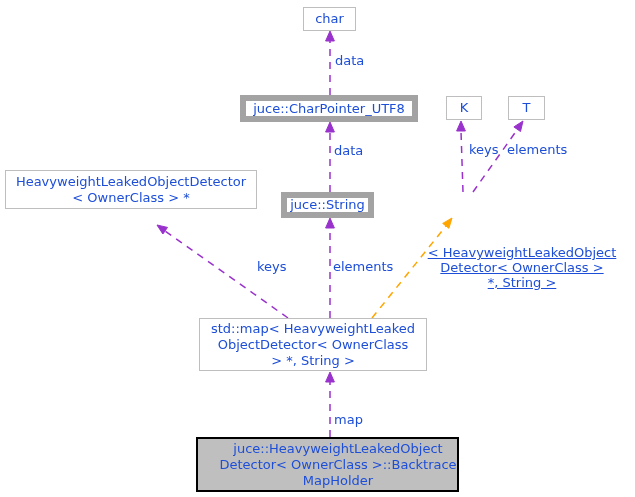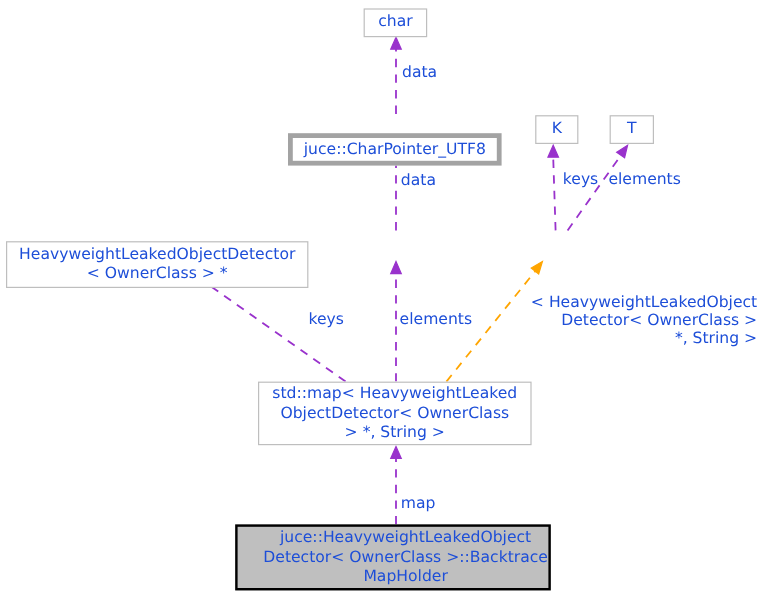--- a/index.html
+++ b/index.html
@@ -20,35 +20,34 @@
     align-items: center;
     justify-content: center;
     text-align: center;
     background: #ffffff;
     border: 1px solid #bebebe;
     line-height: 16px;
     white-space: pre-line;
     cursor: default;
   }
   .node.doc {
-    border: 4px solid #a3a3a3;
+    border: 6px solid #a3a3a3;
     cursor: pointer;
-    margin-top: 16px;
   }
   .node.main {
     border: 2px solid #000000;
     background: #bfbfbf;
     padding-left: 21px;
   }
   .edge-label {
     position: absolute;
     line-height: 15px;
     white-space: pre-line;
   }
-  .edge-label.centered { text-align: right; }
+  .edge-label.centered { text-align: center; text-decoration: underline; }
   svg.edges {
     position: absolute;
     left: 0; top: 0;
     pointer-events: none;
   }
   .pe line { stroke: #9932cc; stroke-width: 1.5; stroke-dasharray: 7,6; fill: none; }
   .pe polygon { fill: #9932cc; stroke: #9932cc; }
   .oe line { stroke: #ffa500; stroke-width: 1.5; stroke-dasharray: 7,6; fill: none; }
   .oe polygon { fill: #ffa500; stroke: #ffa500; }
 </style>
@@ -93,26 +92,27 @@
   </svg>
 
   <div class="node" style="left:303px; top:7px; width:53px; height:24px;">char</div>
 
   <div class="node doc" style="left:240px; top:95px; width:178px; height:27px;">juce::CharPointer_UTF8</div>
 
   <div class="node" style="left:446px; top:96px; width:36px; height:24px;">K</div>
 
   <div class="node" style="left:508px; top:96px; width:37px; height:24px;">T</div>
 
-  <div class="node" style="left:5px; top:201px; width:252px; height:39px;">HeavyweightLeakedObjectDetector
+  <div class="node" style="left:5px; top:170px; width:252px; height:39px;">HeavyweightLeakedObjectDetector
 &lt; OwnerClass &gt; *</div>
 
+  <div class="node doc" style="left:281px; top:192px; width:93px; height:26px;">juce::String</div>
 
 
-  <div class="node" style="left:215px; top:318px; width:228px; height:53px;">std::map&lt; HeavyweightLeaked
+  <div class="node" style="left:199px; top:318px; width:228px; height:53px;">std::map&lt; HeavyweightLeaked
 ObjectDetector&lt; OwnerClass
 &gt; *, String &gt;</div>
 
   <div class="node main" style="left:196px; top:437px; width:263px; height:55px;">juce::HeavyweightLeakedObject
 Detector&lt; OwnerClass &gt;::Backtrace
 MapHolder</div>
 
   <span class="edge-label" style="left:335px; top:53px;">data</span>
 
   <span class="edge-label" style="left:334px; top:143px;">data</span>

